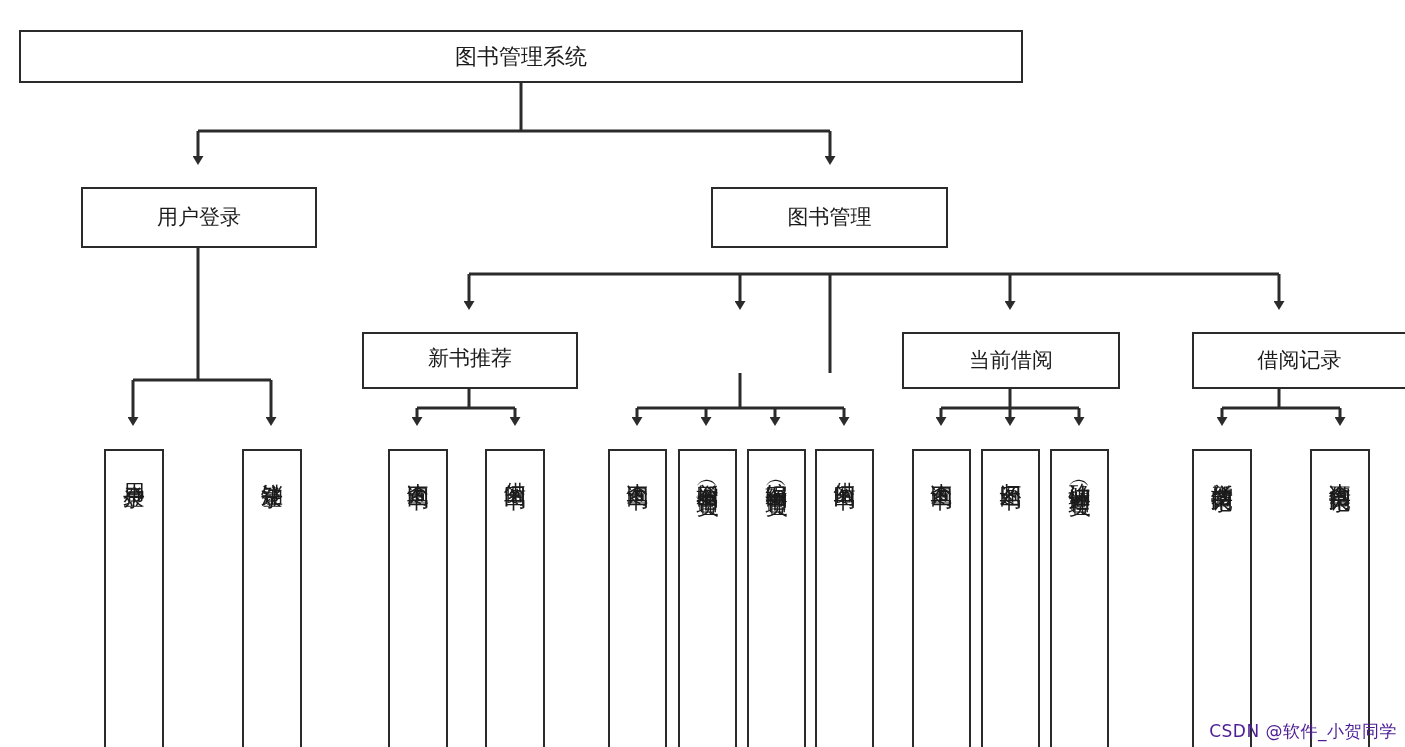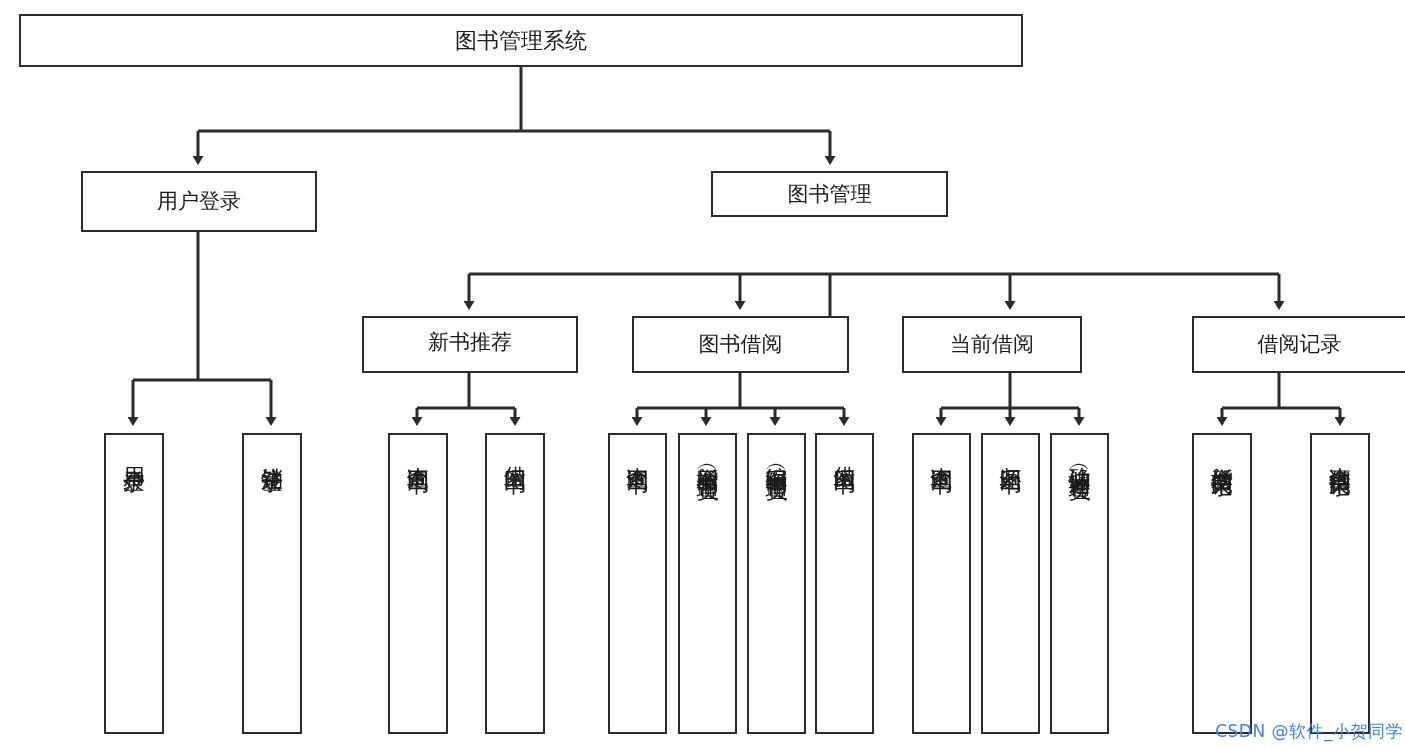--- a/index.html
+++ b/index.html
@@ -24,20 +24,21 @@
   }
   .node {
     position: absolute;
     box-sizing: border-box;
     border: 2px solid #2b2b2b;
     background: #ffffff;
     display: flex;
     align-items: center;
     justify-content: center;
     z-index: 2;
+    margin-top: 16px;
   }
   .node-label {
     color: #1b1b1b;
     line-height: 1.18;
     white-space: nowrap;
     text-align: center;
   }
   
   .node.h .node-label {
     font-size: 21px;
@@ -54,24 +55,24 @@
   .node.v .node-label {
     writing-mode: vertical-rl;
     text-orientation: upright;
     font-size: 22px;
     letter-spacing: 2px;
     line-height: 1;
     white-space: nowrap;
   }
   .watermark {
     position: absolute;
-    right: 2px;
+    right: 8px;
     bottom: 4px;
     font-size: 17px;
-    color: #3b82f6;
+    color: #4c1d95;
     letter-spacing: 0.5px;
     z-index: 5;
     white-space: nowrap;
   }
 </style>
 </head>
 <body>
 
 <div id="canvas">
 
@@ -125,31 +126,28 @@
     </g>
   </svg>
 
   <div class="node h root" style="left:19px; top:14px; width:1004px; height:53px;">
     <span class="node-label">图书管理系统</span>
   </div>
 
   <div class="node h" style="left:81px; top:171px; width:236px; height:61px;">
     <span class="node-label">用户登录</span>
   </div>
-  <div class="node h" style="left:711px; top:171px; width:237px; height:46px;">
+  <div class="node h" style="left:711px; top:171px; width:237px; height:61px;">
     <span class="node-label">图书管理</span>
   </div>
 
   <div class="node h" style="left:362px; top:316px; width:216px; height:57px;font-family:Liberation Mono, monospace;">
     <span class="node-label">新书推荐</span>
   </div>
-  <div class="node h" style="left:632px; top:316px; width:217px; height:57px;">
-    <span class="node-label">图书借阅</span>
-  </div>
-  <div class="node h" style="left:902px; top:316px; width:180px; height:57px;">
+  <div class="node h" style="left:902px; top:316px; width:218px; height:57px;">
     <span class="node-label">当前借阅</span>
   </div>
   <div class="node h" style="left:1192px; top:316px; width:215px; height:57px;">
     <span class="node-label">借阅记录</span>
   </div>
 
   <div class="node v" style="left:104px; top:433px; width:60px; height:301px;">
     <span class="node-label">用户登录</span>
   </div>
   <div class="node v" style="left:242px; top:433px; width:60px; height:301px;">

